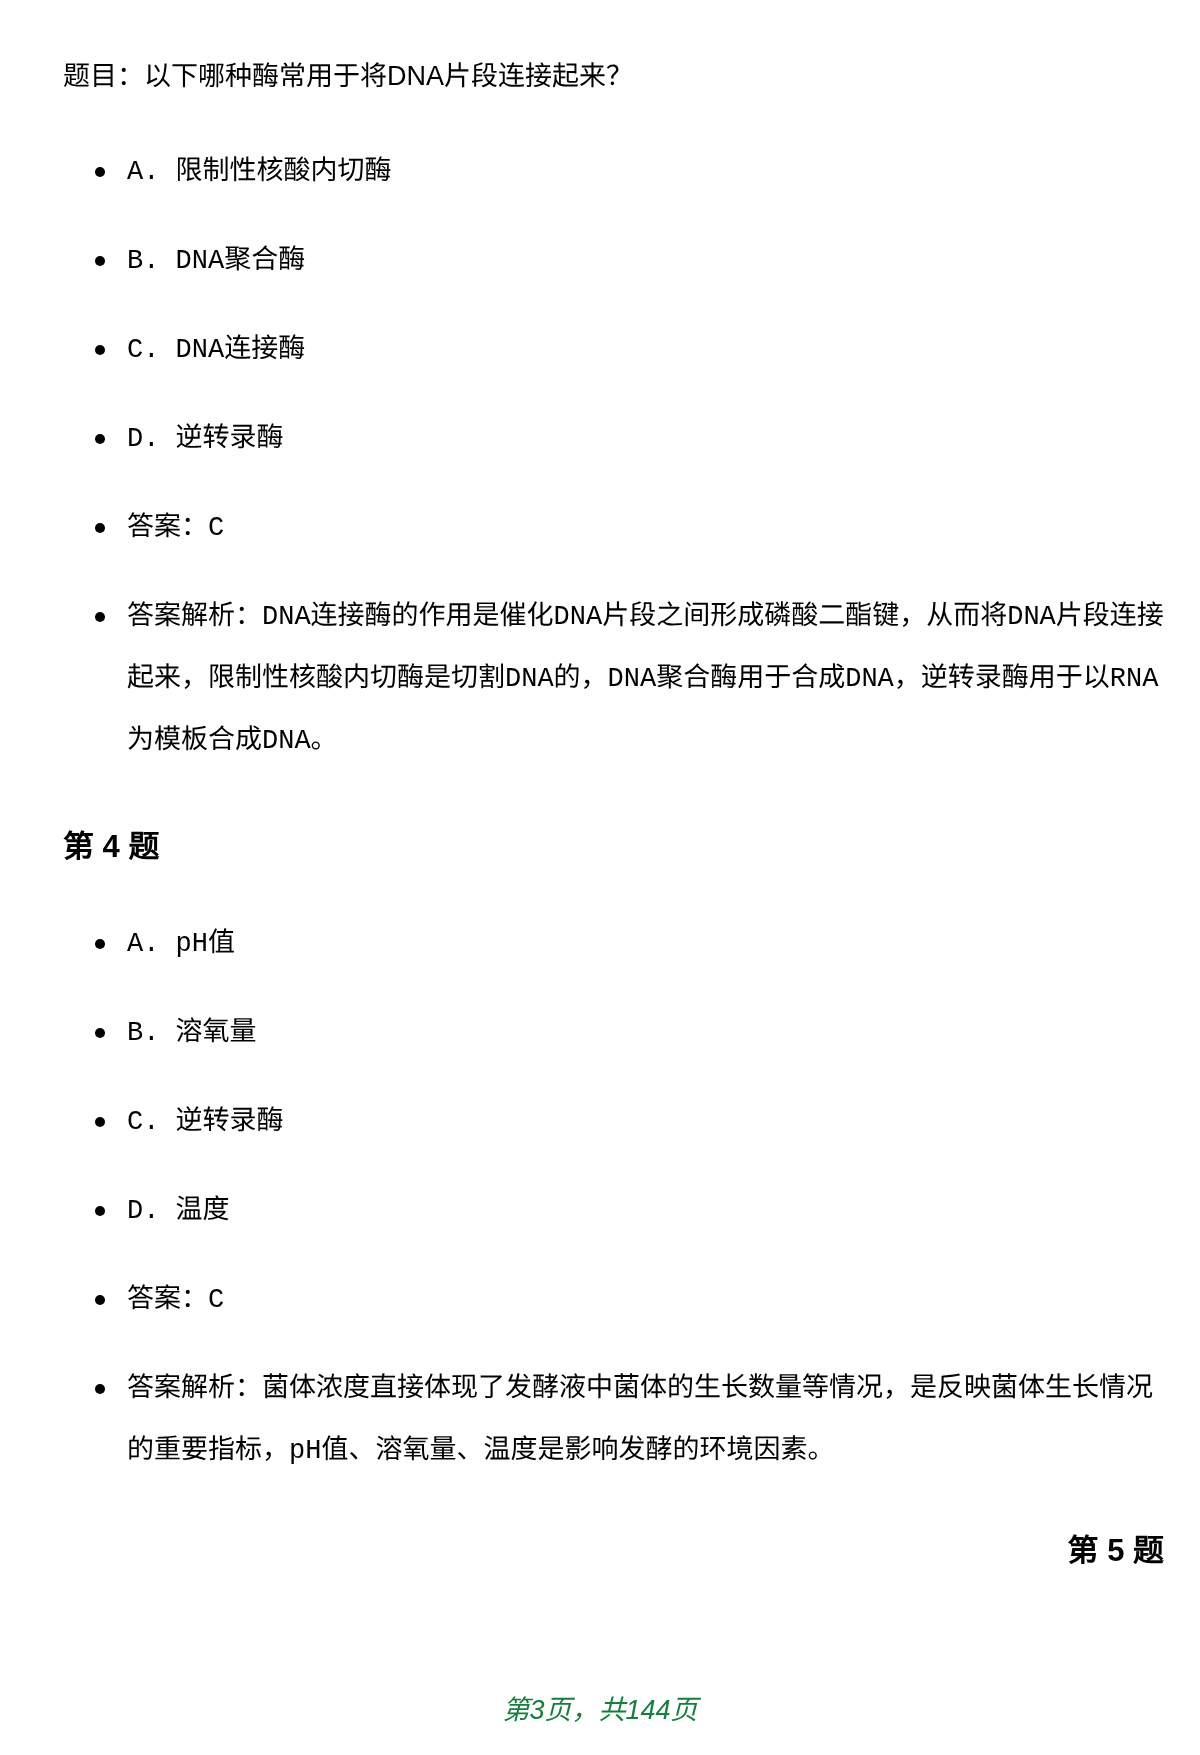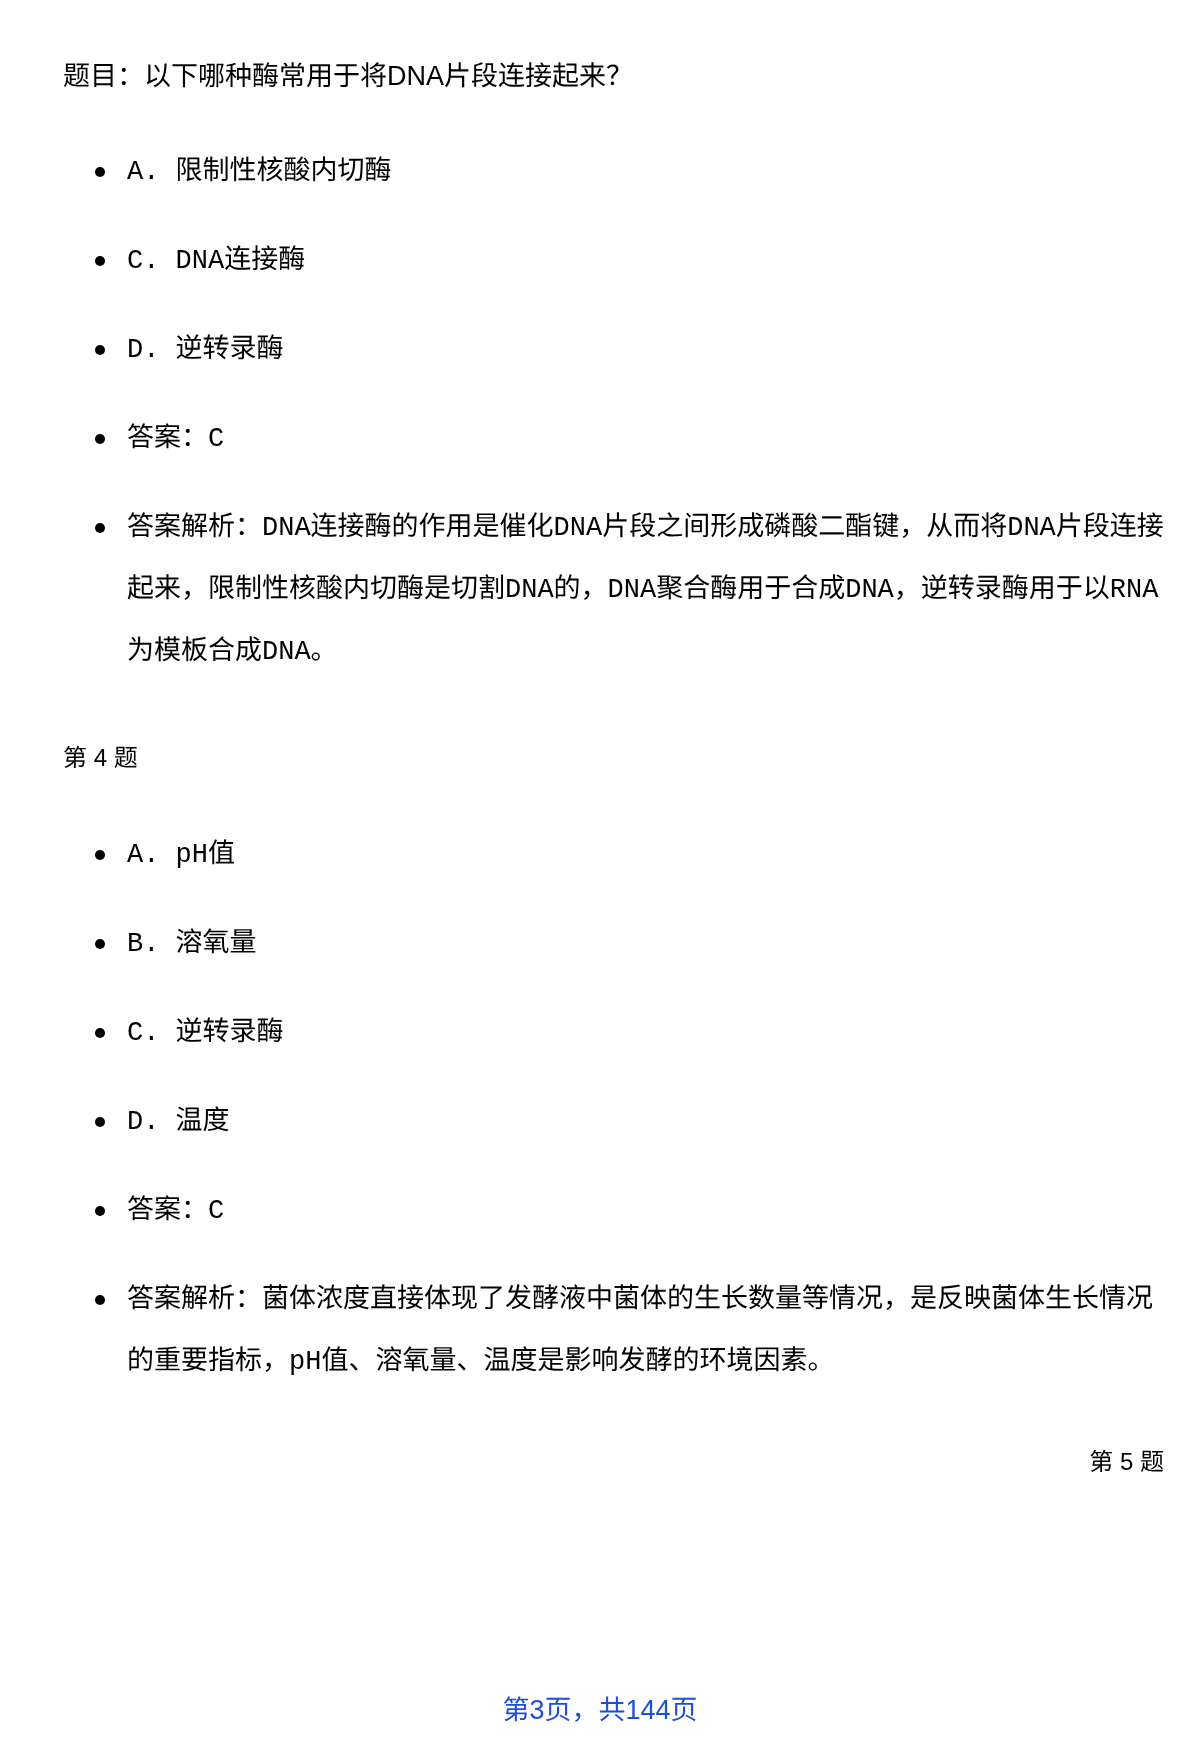--- a/index.html
+++ b/index.html
@@ -37,49 +37,51 @@
     content: "";
     position: absolute;
     left: -32px;
     top: 26px;
     width: 10px;
     height: 10px;
     border-radius: 50%;
     background: #000;
   }
   .q-heading {
-    font-size: 24px;
-    font-weight: 400;
+    font-size: 31px;
+    font-weight: 700;
     line-height: 44px;
     margin: 53px 0 44px 0;
   }
   .q-heading.next {
     margin: 47px 0 0 0;
     text-align: right;
   }
   .footer {
     position: absolute;
     left: 0;
     right: 0;
     top: 1690px;
     text-align: center;
     font-size: 27px;
     line-height: 40px;
-    color: #1d4ed8;
+    color: #15803d;
+    font-style: italic;
   }
 </style>
 </head>
 <body>
 
 <div class="page">
 
   <section>
     <p class="prompt">题目：以下哪种酶常用于将DNA片段连接起来？</p>
     <ul class="options">
       <li>A. 限制性核酸内切酶</li>
+      <li>B. DNA聚合酶</li>
       <li>C. DNA连接酶</li>
       <li>D. 逆转录酶</li>
       <li>答案：C</li>
       <li>答案解析：DNA连接酶的作用是催化DNA片段之间形成磷酸二酯键，从而将DNA片段连接起来，限制性核酸内切酶是切割DNA的，DNA聚合酶用于合成DNA，逆转录酶用于以RNA为模板合成DNA。</li>
     </ul>
   </section>
 
   <h2 class="q-heading">第 4 题</h2>
 
   <section>

